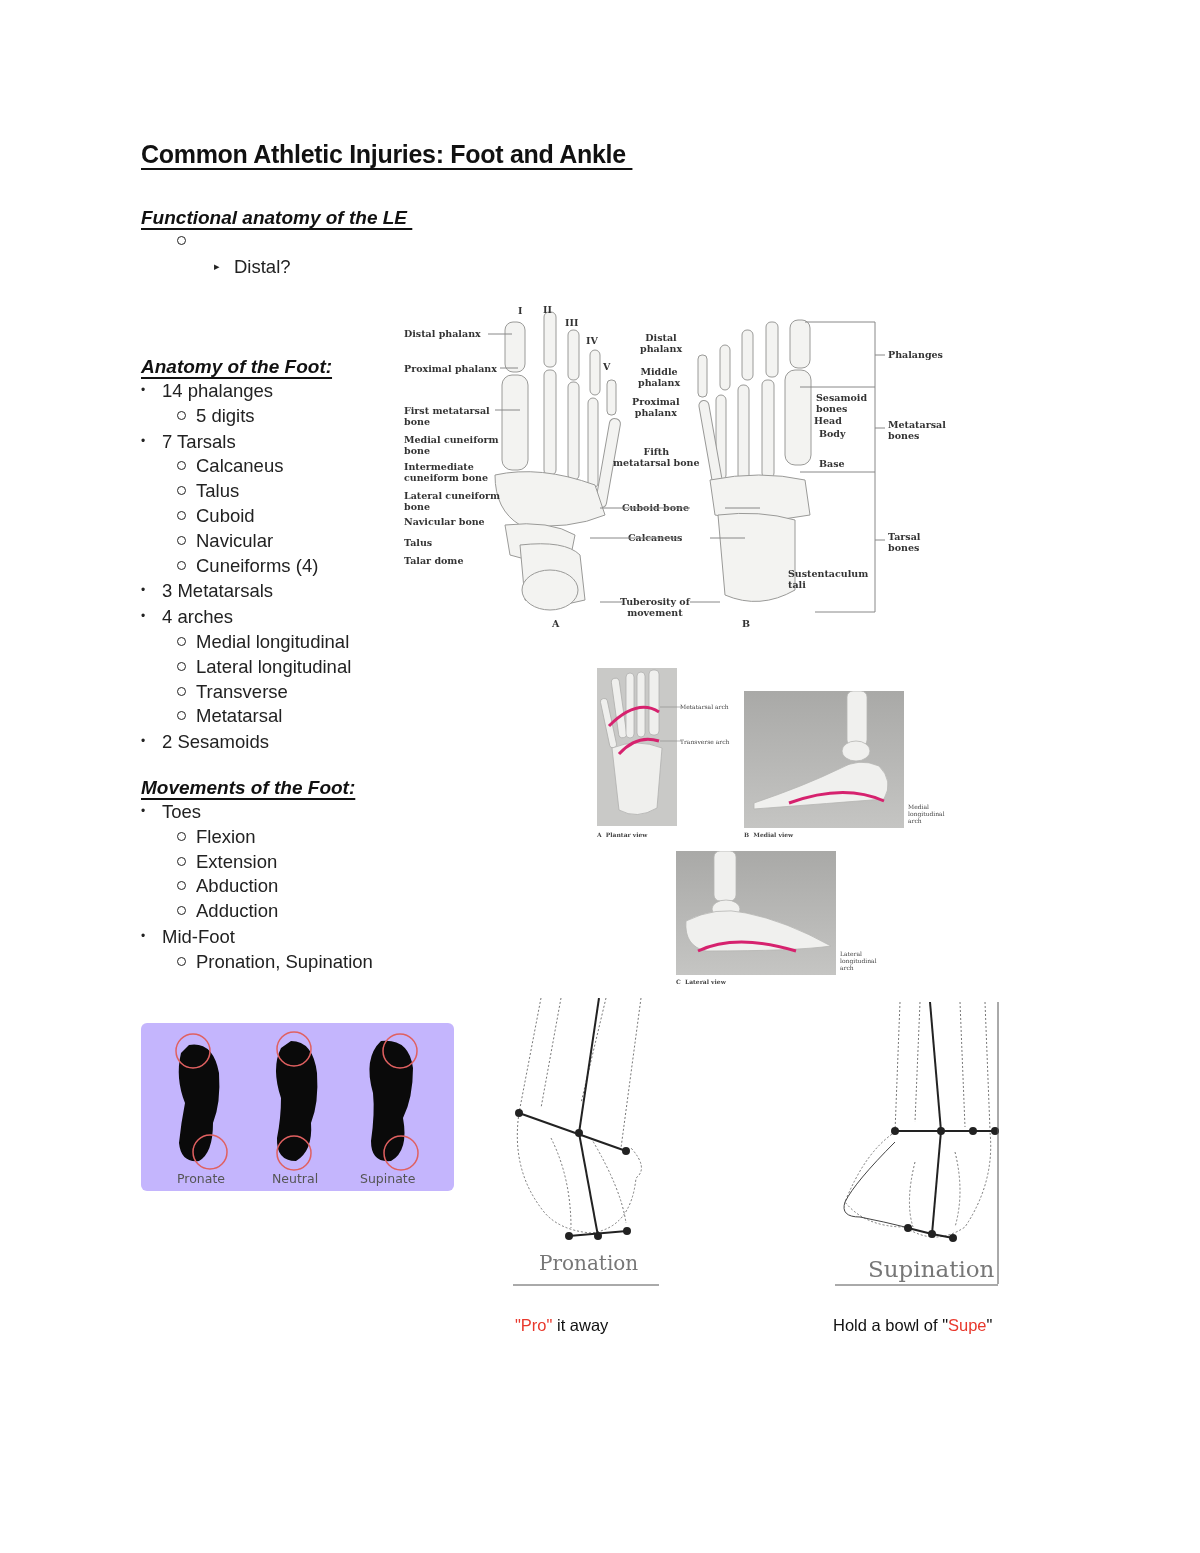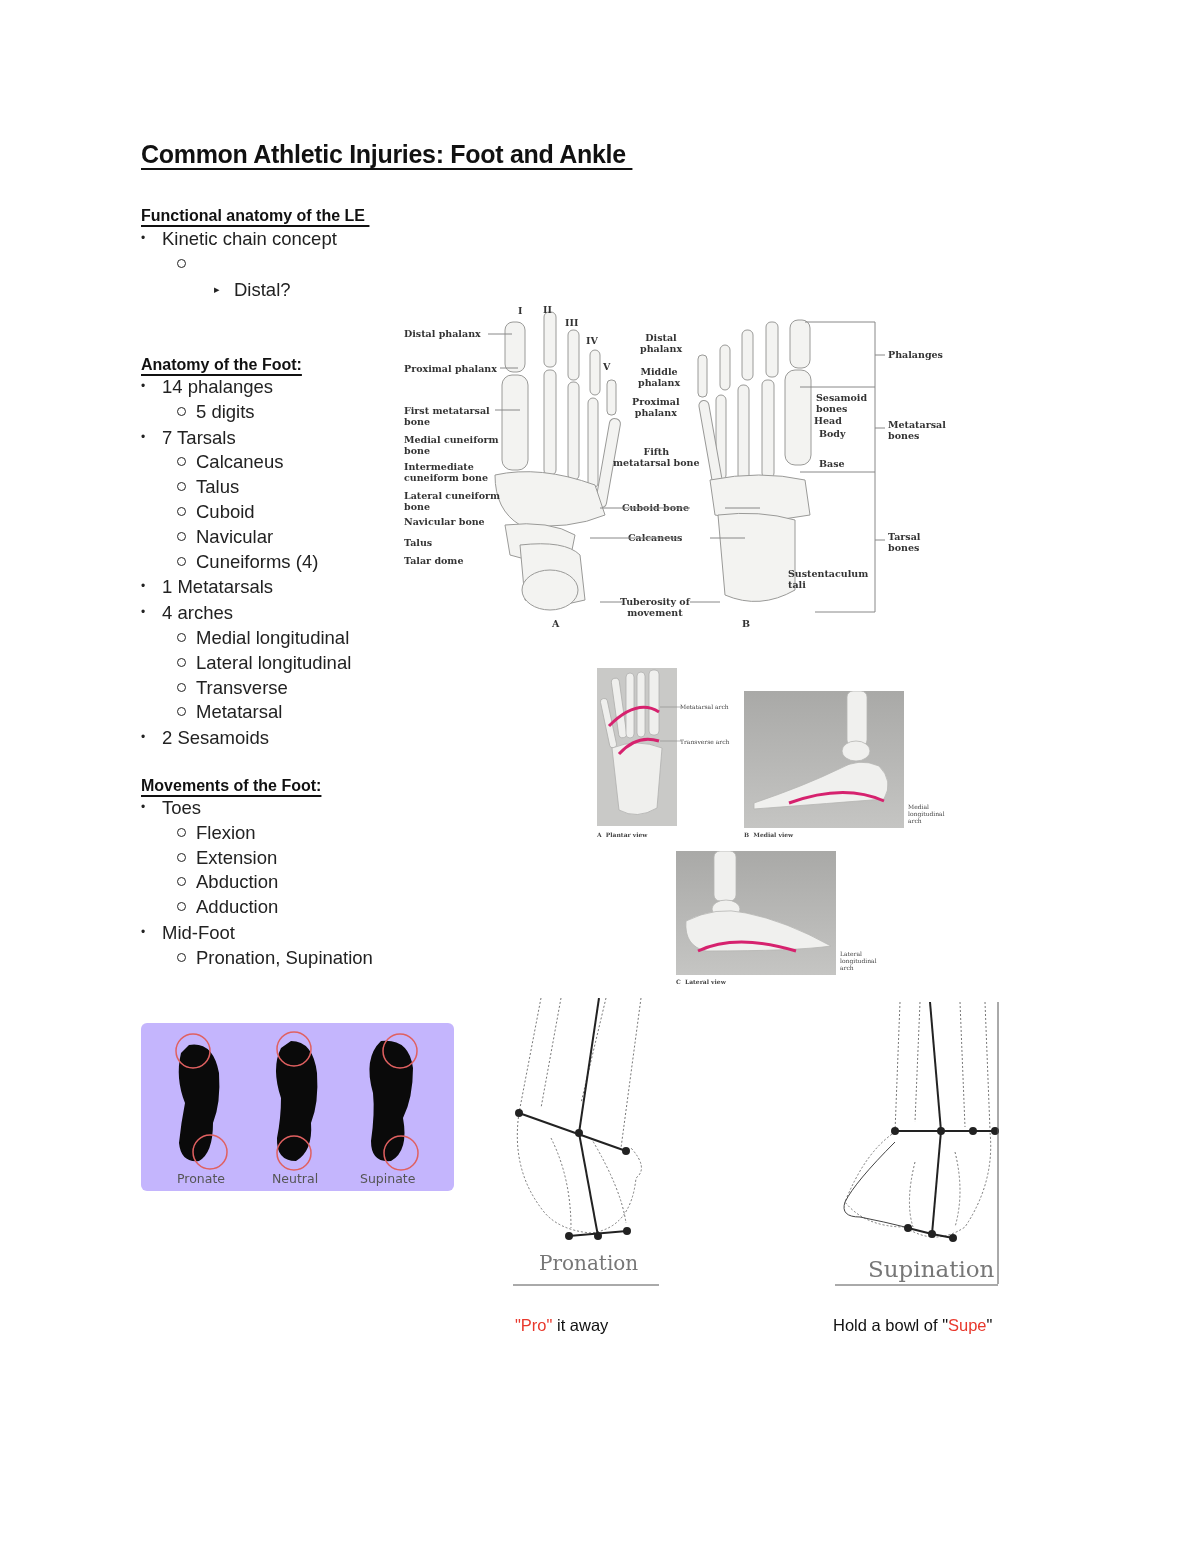--- a/index.html
+++ b/index.html
@@ -1,22 +1,22 @@
 <!DOCTYPE html>
 <html><head>
 <meta charset="utf-8">
 <style>
   html, body { margin: 0; padding: 0; background: #ffffff; }
   body { width: 1200px; height: 1553px; position: relative; overflow: hidden;
          font-family: "Liberation Sans", sans-serif; color: #111; }
   .abs { position: absolute; }
   .title { left: 141px; top: 140px; font-size: 25px; font-weight: bold; letter-spacing: -0.3px;
            text-decoration: underline; text-underline-offset: 5px; text-decoration-thickness: 2px; white-space: pre; }
-  .h2 { font-size: 16px; font-weight: bold; text-decoration: underline; text-underline-offset: 4px;
-        text-decoration-thickness: 1.5px; white-space: pre; }
+  .h2 { font-size: 19px; font-weight: bold; text-decoration: underline; text-underline-offset: 4px;
+        text-decoration-thickness: 1.5px; white-space: pre; font-style: italic; }
   .line { font-size: 18.5px; line-height: 24.8px; white-space: pre; color: #222; }
   .bul { display: inline-block; width: 21px; font-size: 12px; vertical-align: 3px; }
   .circ { display: inline-block; width: 9px; height: 9px; border: 1.3px solid #222; border-radius: 50%;
           margin-right: 10px; vertical-align: 2px; box-sizing: border-box; }
   .arrowb { display: inline-block; width: 20px; font-size: 11px; vertical-align: 3px; }
   .l1 { padding-left: 0; }
   .l2 { padding-left: 36px; }
   .l3 { padding-left: 73px; }
   .fig { background: #fff; }
   .lbl { position: absolute; font-family: "DejaVu Serif", serif; font-weight: bold; font-size: 9.5px;
@@ -27,36 +27,35 @@
   .red { color: #e8382c; }
   .sole-label { position: absolute; font-family: "DejaVu Sans", sans-serif; font-size: 12.5px; color: #555; }
 </style>
 </head>
 <body>
 
 <div class="abs title">Common Athletic Injuries: Foot and Ankle </div>
 
 <div class="abs" style="left:141px; top:207px;">
   <div class="h2">Functional anatomy of the LE </div>
-  <div class="line l1" style="margin-top:1px;"><span class="bul">•</span><span>Kinetic chain concept</span></div>
   <div class="line l2"><span class="circ"></span></div>
   <div class="line l3"><span class="arrowb">▸</span><span>Distal?</span></div>
 </div>
 
 <div class="abs" style="left:141px; top:356px;">
   <div class="h2">Anatomy of the Foot:</div>
   <div class="line l1"><span class="bul">•</span><span>14 phalanges</span></div>
   <div class="line l2"><span class="circ"></span><span>5 digits</span></div>
   <div class="line l1"><span class="bul">•</span><span>7 Tarsals</span></div>
   <div class="line l2"><span class="circ"></span><span>Calcaneus</span></div>
   <div class="line l2"><span class="circ"></span><span>Talus</span></div>
   <div class="line l2"><span class="circ"></span><span>Cuboid</span></div>
   <div class="line l2"><span class="circ"></span><span>Navicular</span></div>
   <div class="line l2"><span class="circ"></span><span>Cuneiforms (4)</span></div>
-  <div class="line l1"><span class="bul">•</span><span>1 Metatarsals</span></div>
+  <div class="line l1"><span class="bul">•</span><span>3 Metatarsals</span></div>
   <div class="line l1"><span class="bul">•</span><span>4 arches</span></div>
   <div class="line l2"><span class="circ"></span><span>Medial longitudinal</span></div>
   <div class="line l2"><span class="circ"></span><span>Lateral longitudinal</span></div>
   <div class="line l2"><span class="circ"></span><span>Transverse</span></div>
   <div class="line l2"><span class="circ"></span><span>Metatarsal</span></div>
   <div class="line l1"><span class="bul">•</span><span>2 Sesamoids</span></div>
 </div>
 
 <div class="abs" style="left:141px; top:777px;">
   <div class="h2">Movements of the Foot:</div>

